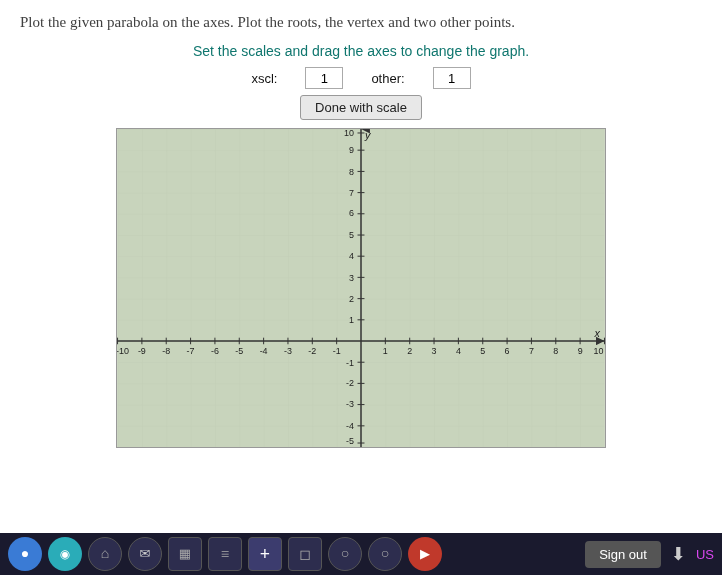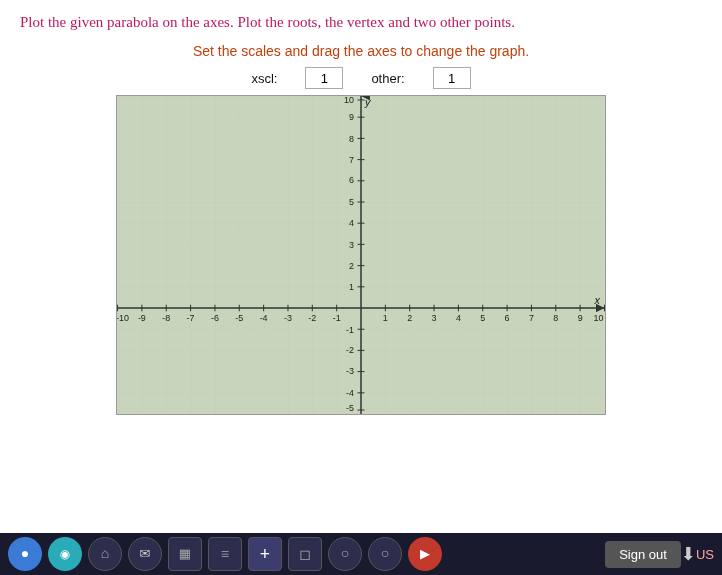--- a/index.html
+++ b/index.html
@@ -14,36 +14,36 @@
       position: relative;
     }
 
     
     .main-content {
       padding: 12px 20px 0 20px;
     }
 
     .instruction-text {
       font-size: 15px;
-      color: #be185d;
+      color: #404040;
       margin-bottom: 10px;
       line-height: 1.4;
     }
 
     .equation-display {
       text-align: center;
       font-size: 22px;
       margin: 10px 0 12px 0;
       font-style: italic;
     }
 
     .scale-instruction {
       text-align: center;
       font-size: 14px;
-      color: #c2410c;
+      color: #0f766e;
       margin-bottom: 8px;
       font-family: Arial, sans-serif;
     }
 
     .scale-controls {
       display: flex;
       align-items: center;
       justify-content: center;
       gap: 28px;
       margin-bottom: 6px;
@@ -166,30 +166,31 @@
       border-radius: 4px;
       padding: 6px 14px;
       font-size: 13px;
       font-family: Arial, sans-serif;
       cursor: pointer;
     }
 
     .taskbar-end {
       display: flex;
       align-items: center;
+      gap: 10px;
     }
 
     .taskbar-download-icon {
       color: #ccc;
       font-size: 18px;
       cursor: pointer;
     }
 
     .taskbar-lang {
-      color: #fca5a5;
+      color: #d946ef;
       font-size: 13px;
       font-family: Arial, sans-serif;
     }
 
     
     sup { font-size: 0.7em; vertical-align: super; }
   </style>
 </head>
 <body>
 
@@ -199,20 +200,21 @@
 
   <p class="scale-instruction">Set the scales and drag the axes to change the graph.</p>
 
   <div class="scale-controls">
     <span class="scale-label">xscl:</span>
     <input class="scale-input" type="text" value="1" style="">
     <span class="scale-label">other:</span>
     <input class="scale-input" type="text" value="1" style="">
   </div>
 
+  <button class="done-btn">Done with scale</button>
 
   <div class="graph-container">
     <div class="graph-area">
 
       <div class="cursor-arrow">↖</div>
 
       <svg class="graph-svg" viewBox="0 0 490 320">
 
         <defs>
           <pattern id="smallGrid" width="24.5" height="21.33" patternUnits="userSpaceOnUse">

